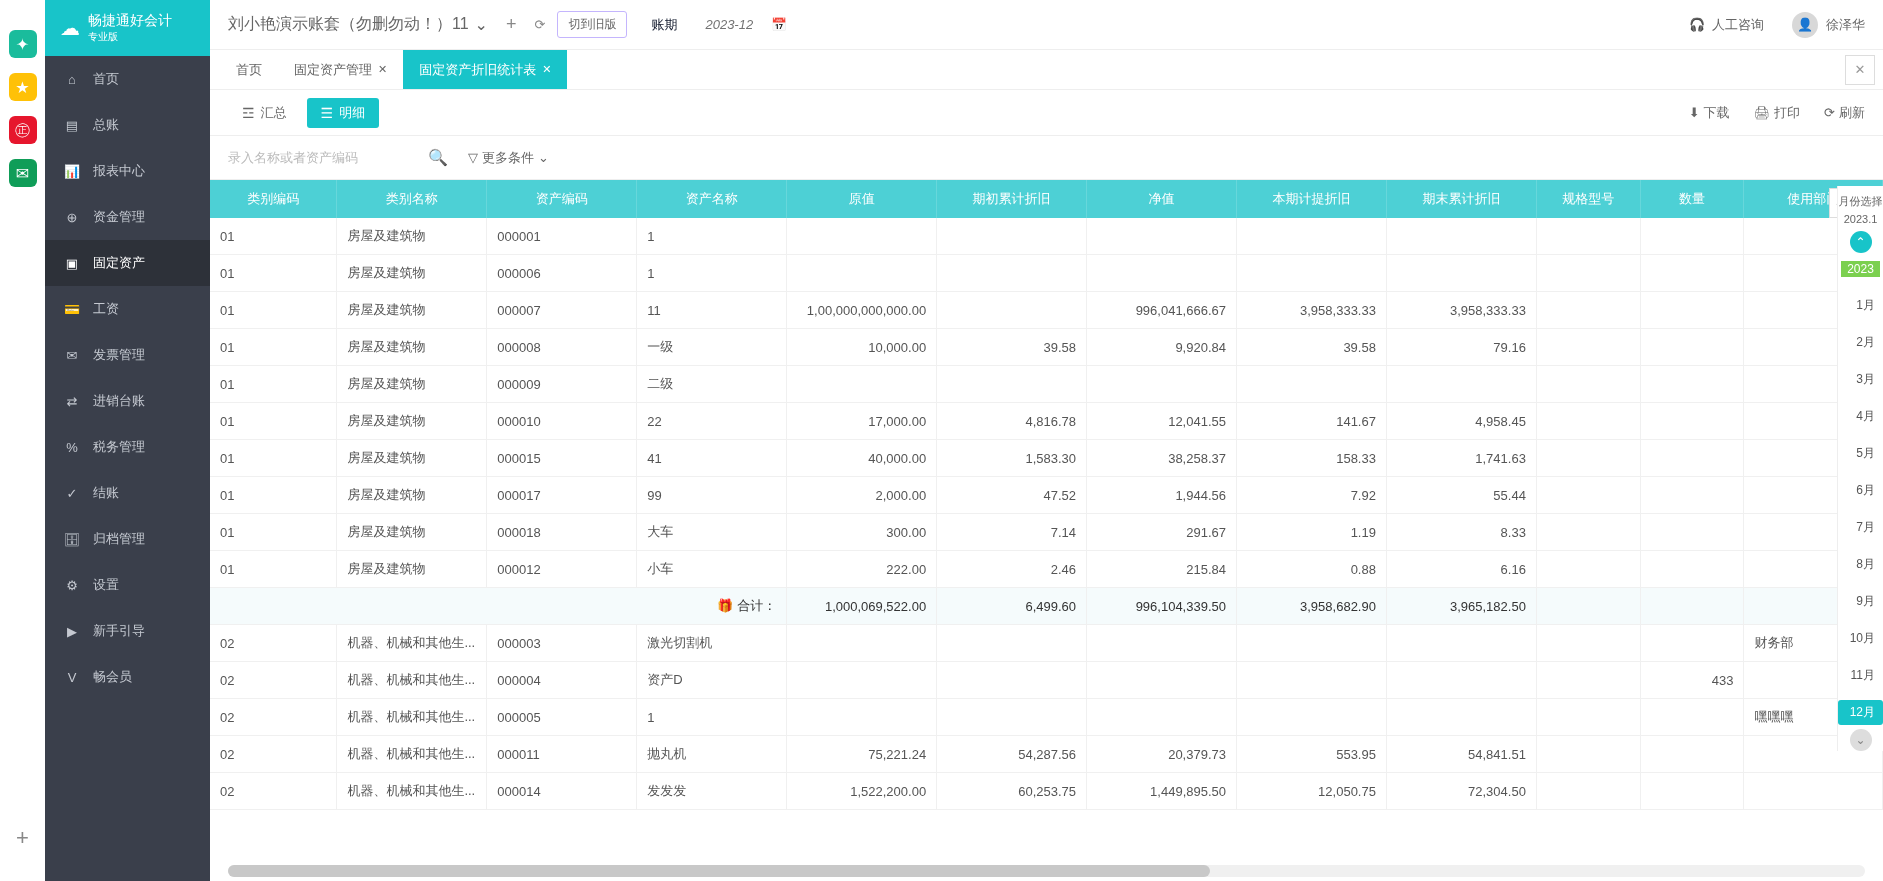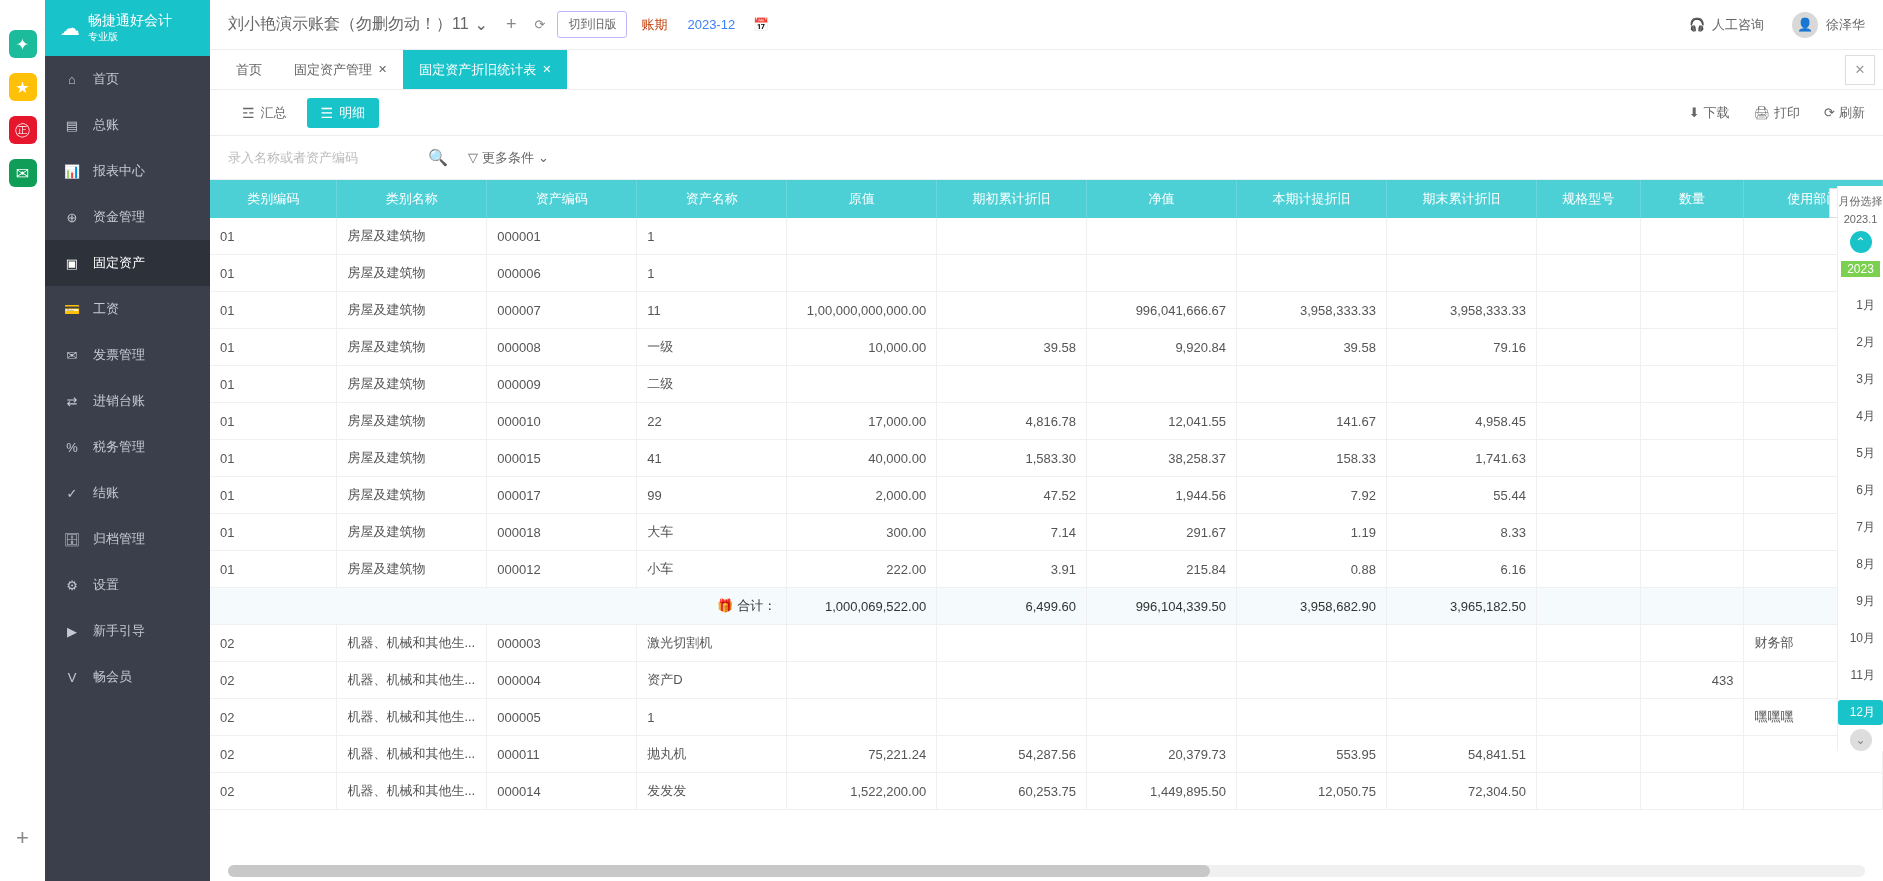--- a/index.html
+++ b/index.html
@@ -27,22 +27,22 @@
     
     
     .main { flex: 1; display: flex; flex-direction: column; background: #fff; position: relative; }
     
     
     .topbar { height: 50px; display: flex; align-items: center; padding: 0 18px; border-bottom: 1px solid #eee; gap: 12px; }
     .account-select { color: #666; font-size: 16px; display: flex; align-items: center; gap: 6px; cursor: pointer; }
     .topbar-plus { color: #888; font-size: 18px; cursor: pointer; padding: 0 6px; }
     .refresh-icon-tb { color: #888; cursor: pointer; }
     .old-version-btn { border: 1px solid #c4b5fd; border-radius: 3px; padding: 4px 10px; font-size: 12px; color: #666; cursor: pointer; background: #fff; }
-    .period-label { color: #c2410c; margin-left: 2px; }
-    .period-value { color: #3b82f6; margin-left: 8px; }
+    .period-label { color: #0f172a; margin-left: 12px; }
+    .period-value { color: #737373; margin-left: 16px; font-style: italic; }
     .calendar-icon { color: #18c4c9; margin-left: 6px; cursor: pointer; }
     .topbar-spacer { flex: 1; }
     .manual-consult { display: flex; align-items: center; gap: 6px; color: #666; cursor: pointer; margin-right: 16px; }
     .user-info { display: flex; align-items: center; gap: 8px; color: #666; }
     .avatar { width: 26px; height: 26px; border-radius: 50%; background: #d8d8d8; display: flex; align-items: center; justify-content: center; color: #fff; }
     
     
     .tabs { display: flex; align-items: center; height: 40px; border-bottom: 1px solid #eee; padding-left: 10px; }
     .tab { padding: 0 16px; height: 100%; display: flex; align-items: center; gap: 6px; color: #666; cursor: pointer; font-size: 13px; }
     .tab.active { background: #18c4c9; color: #fff; }
@@ -412,21 +412,21 @@
       <td class="txt"></td>
       <td class="num"></td>
       <td class="txt"></td>
             </tr>
             <tr>
       <td class="txt">01</td>
       <td class="txt">房屋及建筑物</td>
       <td class="txt">000012</td>
       <td class="txt">小车</td>
       <td class="num">222.00</td>
-      <td class="num">3.91</td>
+      <td class="num">2.46</td>
       <td class="num">215.84</td>
       <td class="num">0.88</td>
       <td class="num">6.16</td>
       <td class="txt"></td>
       <td class="num"></td>
       <td class="txt"></td>
             </tr>
             <tr class="subtotal">
       <td colspan="4" class="txt" style="text-align:right;"><span class="gift-icon">🎁</span>合计：</td>
       <td class="num">1,000,069,522.00</td>

